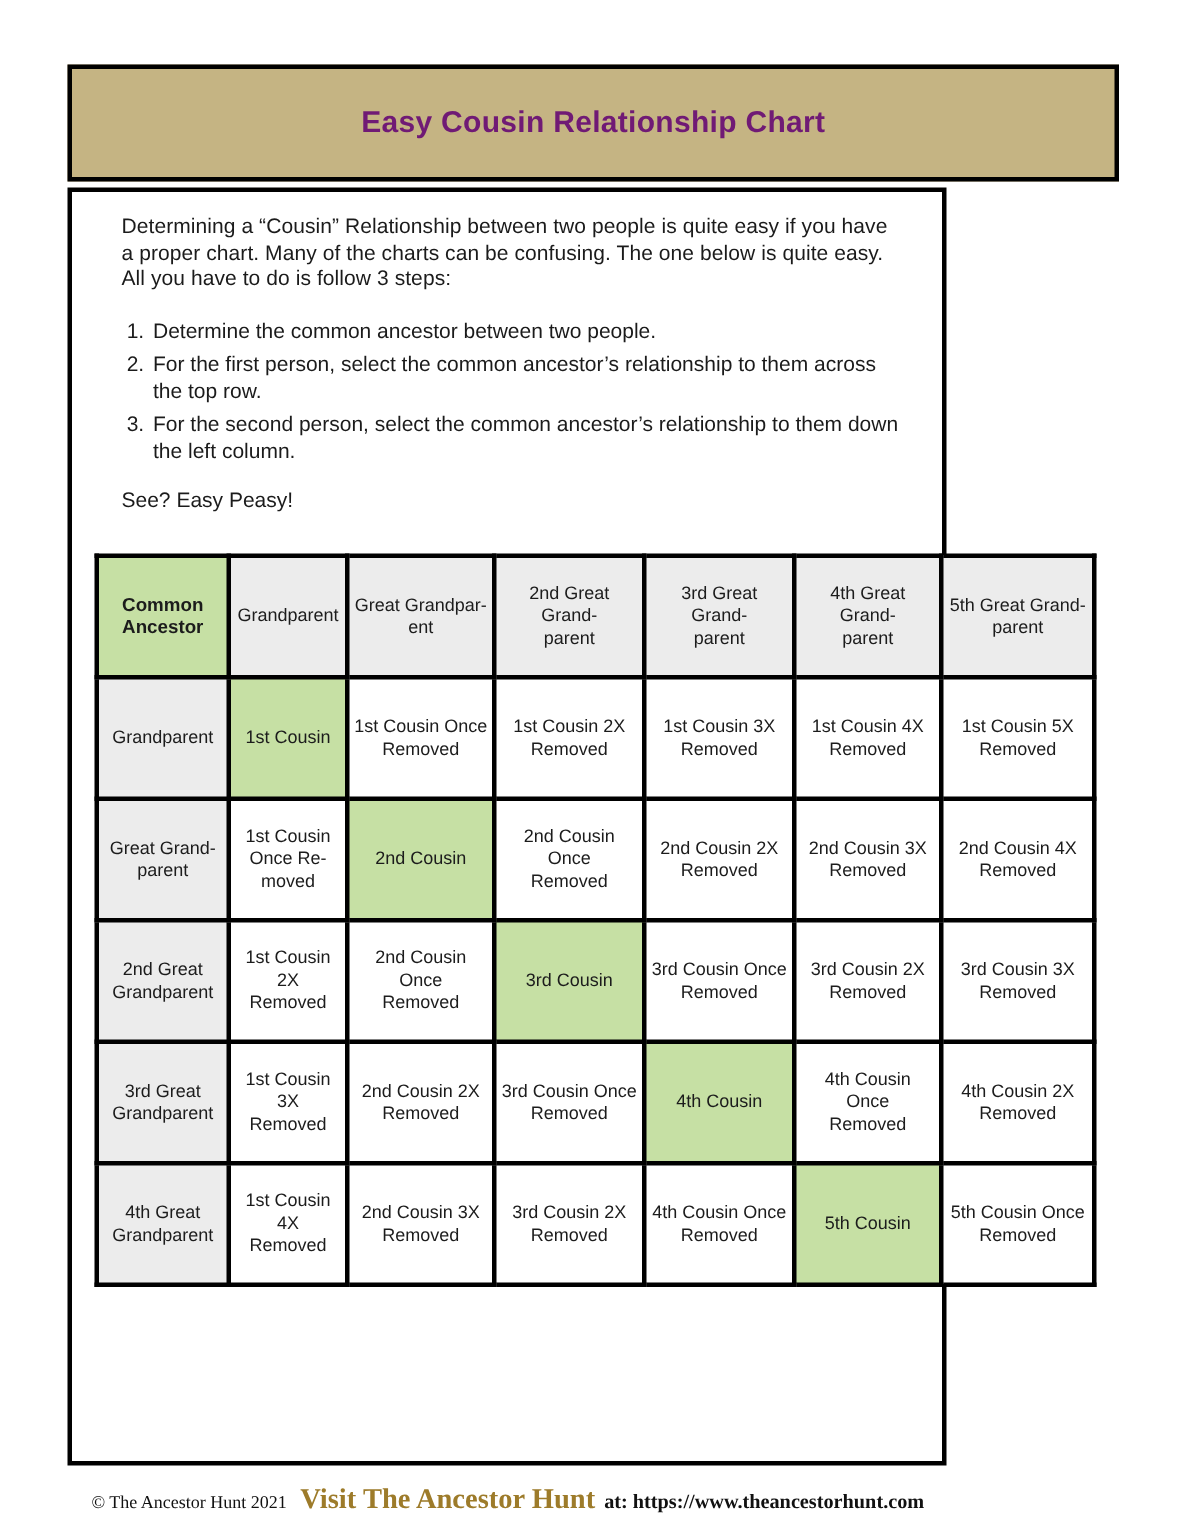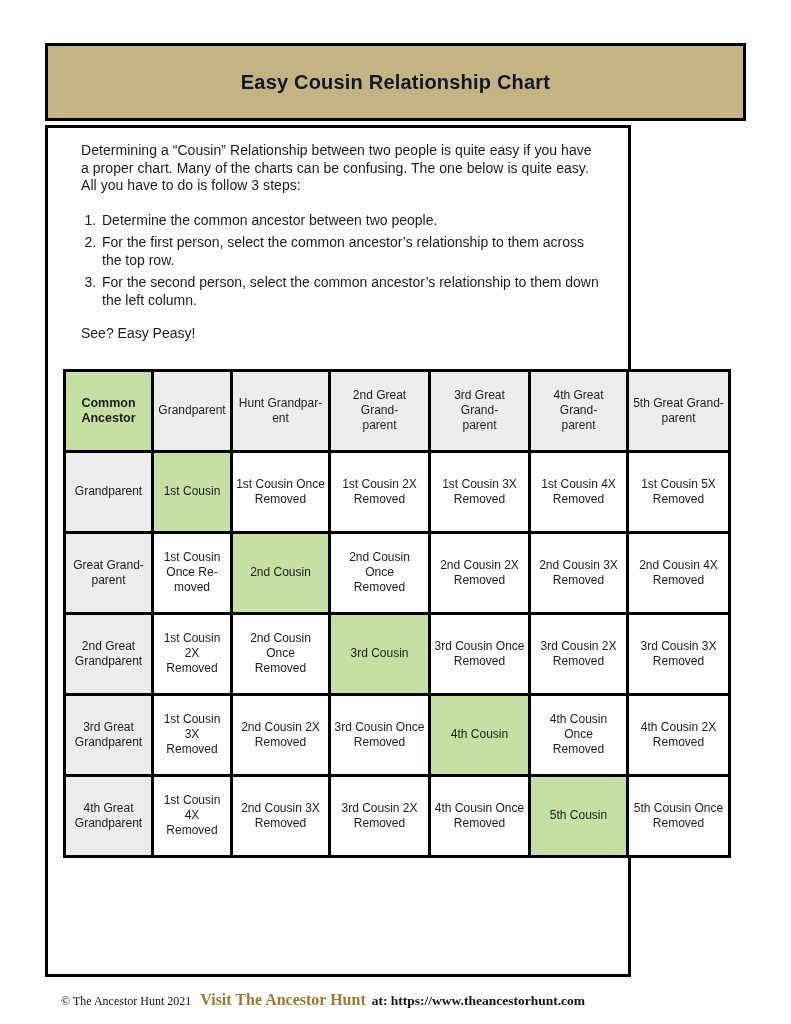--- a/index.html
+++ b/index.html
@@ -15,21 +15,21 @@
   .page { position: relative; width: 791px; height: 1024px; background: #ffffff; }
 
   
   .title-band {
     position: absolute; left: 45px; top: 43px; width: 701px; height: 78px;
     background: var(--tan, #c5b483);
     border: 3px solid #000; box-sizing: border-box;
     display: flex; align-items: center; justify-content: center;
   }
   .title-band h1 {
-    margin: 0; font-size: 20px; font-weight: bold; color: #0f172a; letter-spacing: 0.2px;
+    margin: 0; font-size: 20px; font-weight: bold; color: #701a75; letter-spacing: 0.2px;
   }
 
   
   .content-box {
     position: absolute; left: 45px; top: 125px; width: 586px; height: 852px;
     background: #fff; border: 3px solid #000; box-sizing: border-box;
   }
   .intro {
     margin: 14px 26px 0 33px;
     font-size: 14px; line-height: 17.5px; letter-spacing: 0.05px;
@@ -88,21 +88,21 @@
     letter-spacing: 1px; text-shadow: 0 1px 2px #000, 0 0 3px #000;
     white-space: nowrap;
   }
   .footer-line {
     margin-left: 16px;
     font-family: "Liberation Serif", serif;
     white-space: nowrap;
     display: flex; align-items: baseline; text-align: right;
   }
   .copyright { font-size: 12px; color: #111; }
-  .visit { font-size: 16px; font-weight: bold; color: var(--gold, #9d7b2a); margin-left: 9px; }
+  .visit { font-size: 19px; font-weight: bold; color: var(--gold, #9d7b2a); margin-left: 9px; }
   .site-url { font-size: 13.5px; font-weight: bold; color: #111; margin-left: 6px; }
 </style>
 </head>
 <body>
 
 <div class="page">
 
   <div class="title-band">
     <h1>Easy Cousin Relationship Chart</h1>
   </div>
@@ -126,21 +126,21 @@
         <col style="width:100px">
         <col style="width:100px">
         <col style="width:98px">
         <col style="width:102px">
       </colgroup>
       <tbody>
           <tr>
             <td class="green bold">Common
 Ancestor</td>
             <td class="gray">Grandparent</td>
-            <td class="gray">Hunt Grandpar-
+            <td class="gray">Great Grandpar-
 ent</td>
             <td class="gray">2nd Great Grand-
 parent</td>
             <td class="gray">3rd Great Grand-
 parent</td>
             <td class="gray">4th Great Grand-
 parent</td>
             <td class="gray">5th Great Grand-
 parent</td>
           </tr>

